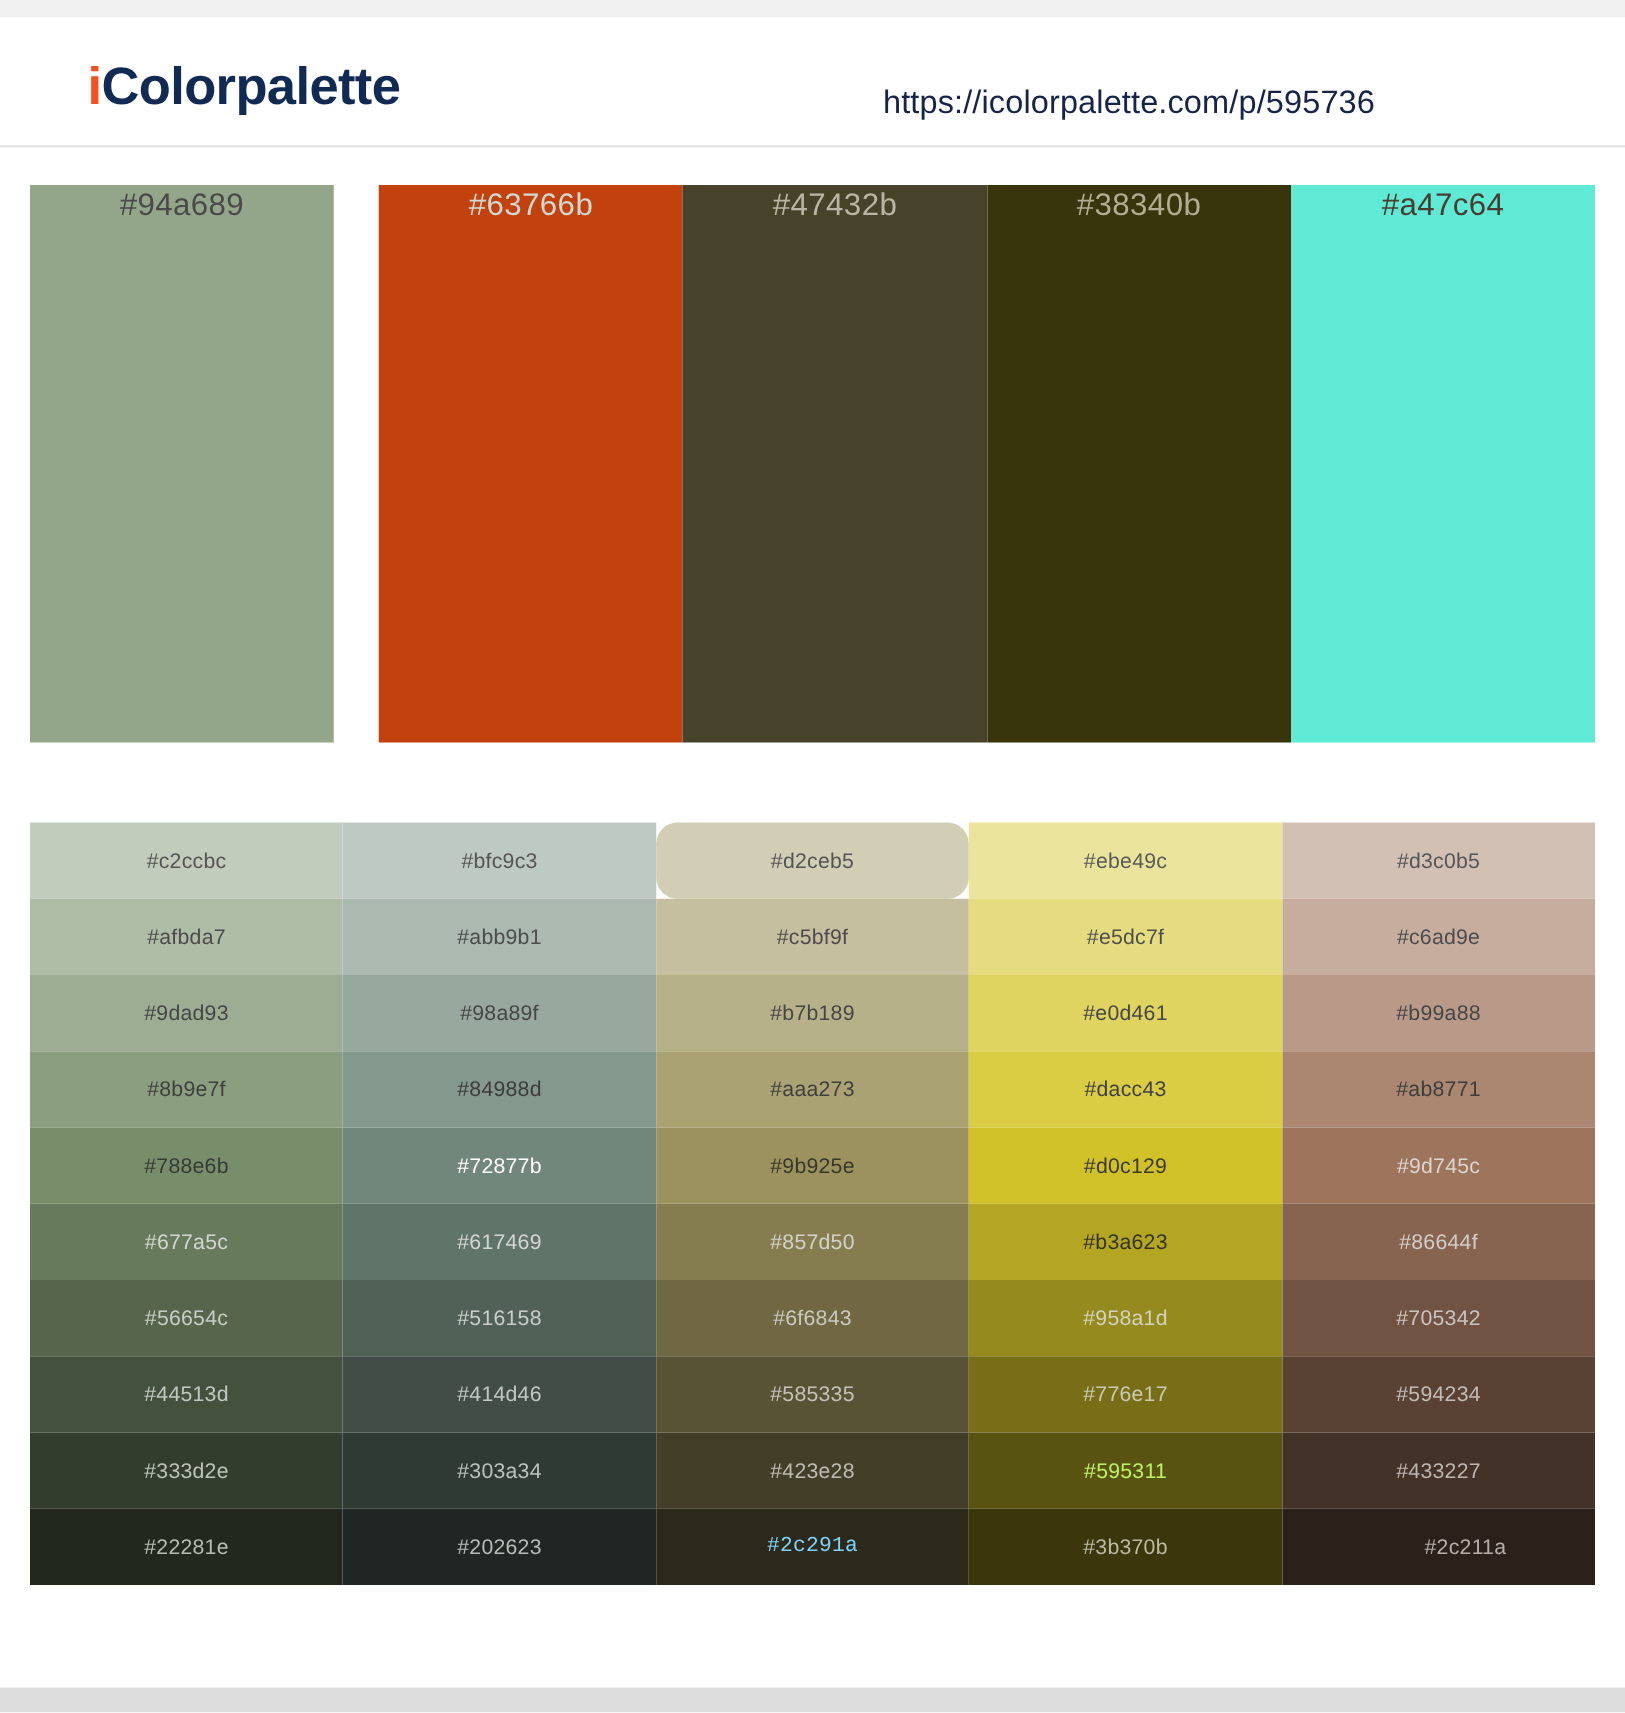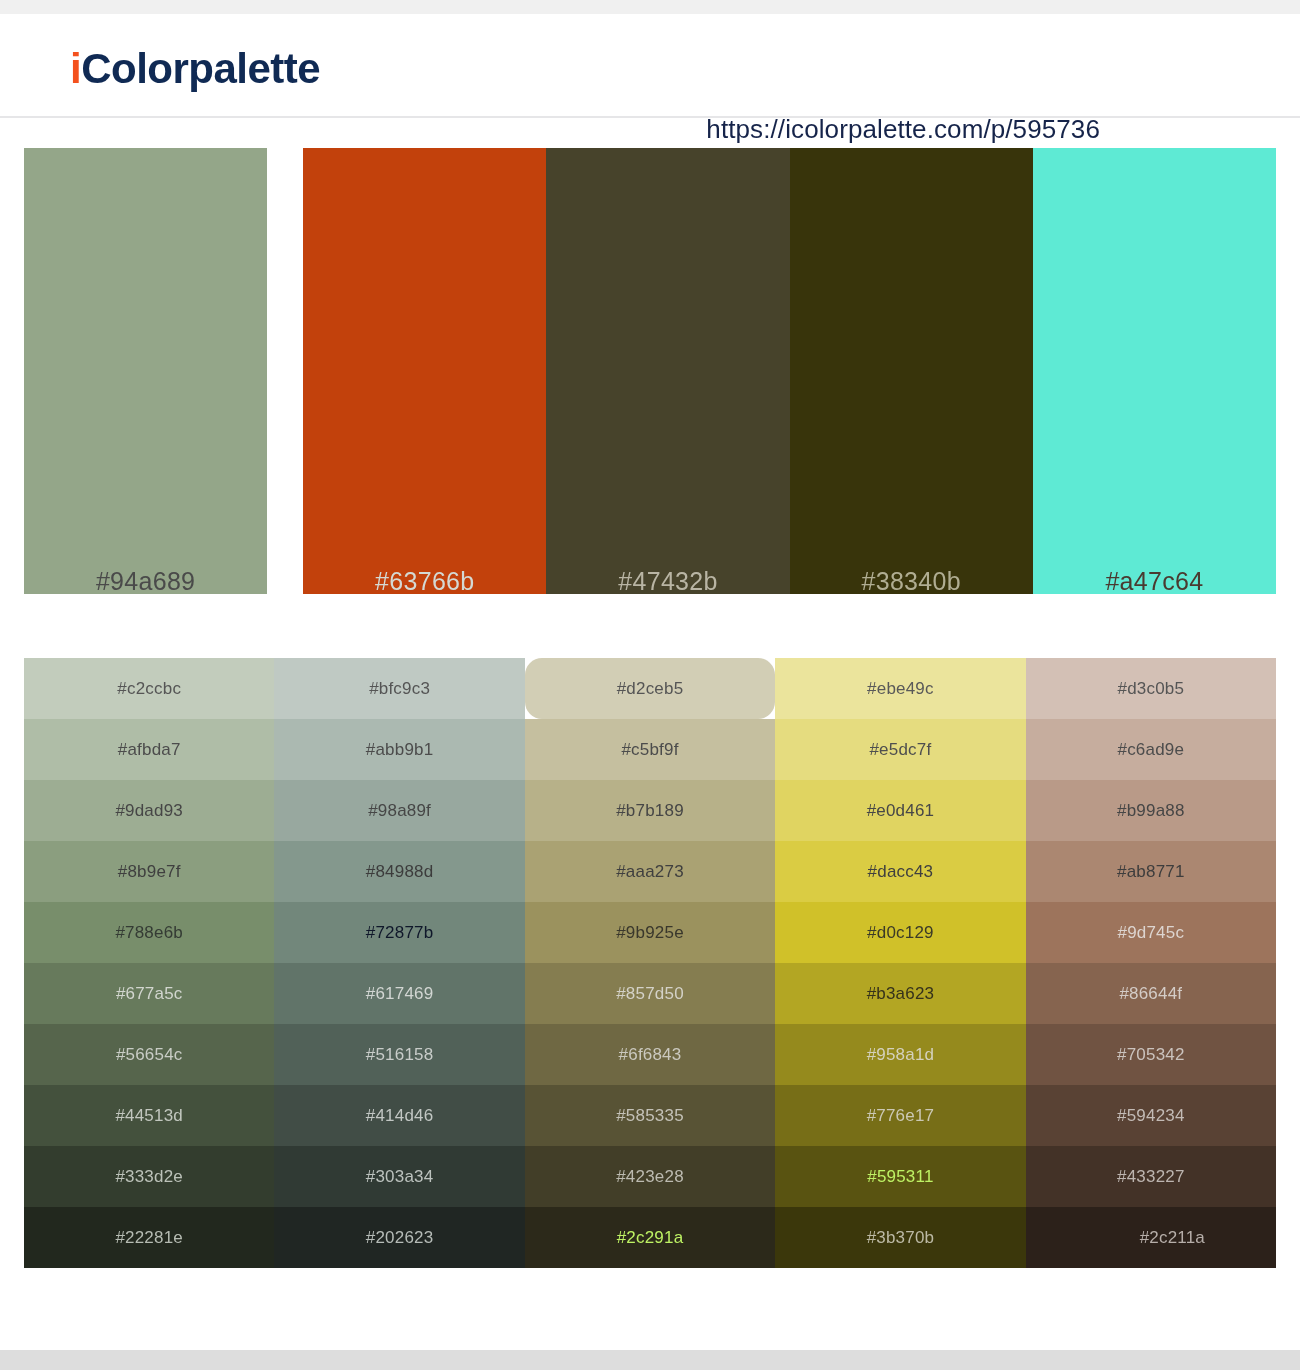--- a/index.html
+++ b/index.html
@@ -34,35 +34,34 @@
   }
   .logo .logo-i { color: #f4511e; }
   .logo .logo-rest { color: #102a54; }
 
   .page-url {
     position: absolute; right: 200px; top: 52px;
     font-size: 26px;
     color: #16244a;
     white-space: nowrap;
     letter-spacing: 0.1px;
-    margin-top: 48px;
   }
 
   
   .main-palette {
     position: absolute;
     left: 24px; top: 148px;
     width: 1252px; height: 446px;
     display: flex;
   }
   .main-swatch {
     flex: 1 1 0;
     position: relative;
     display: flex;
-    align-items: flex-end;
+    align-items: flex-start;
     justify-content: center;
   }
   .main-swatch .hex {
     font-size: 25px;
     letter-spacing: 0.3px;
     position: relative;
     top: 2px;
   }
 
   
@@ -131,38 +130,38 @@
         <div class="shade-cell" style="background: rgb(86, 101, 76); color: rgb(201, 205, 198);">#56654c</div>
         <div class="shade-cell" style="background: rgb(68, 81, 61); color: rgb(194, 199, 191);">#44513d</div>
         <div class="shade-cell" style="background: rgb(51, 61, 46); color: rgb(188, 194, 185);">#333d2e</div>
         <div class="shade-cell" style="background: rgb(34, 40, 30); color: rgb(182, 188, 179);">#22281e</div>
       </div>
       <div class="shade-col">
         <div class="shade-cell" style="background: rgb(191, 201, 195); color: rgb(85, 85, 85);">#bfc9c3</div>
         <div class="shade-cell" style="background: rgb(171, 185, 177); color: rgb(76, 76, 76);">#abb9b1</div>
         <div class="shade-cell" style="background: rgb(152, 168, 159); color: rgb(70, 70, 70);">#98a89f</div>
         <div class="shade-cell" style="background: rgb(132, 152, 141); color: rgb(60, 60, 60);">#84988d</div>
-        <div class="shade-cell" style="background: rgb(114, 135, 123); color: #0f172a;">#72877b</div>
+        <div class="shade-cell" style="background: rgb(114, 135, 123); color: #ffffff;">#72877b</div>
         <div class="shade-cell" style="background: rgb(97, 116, 105); color: rgb(210, 214, 211);">#617469</div>
         <div class="shade-cell" style="background: rgb(81, 97, 88); color: rgb(201, 205, 202);">#516158</div>
         <div class="shade-cell" style="background: rgb(65, 77, 70); color: rgb(194, 199, 196);">#414d46</div>
         <div class="shade-cell" style="background: rgb(48, 58, 52); color: rgb(188, 194, 190);">#303a34</div>
         <div class="shade-cell" style="background: rgb(32, 38, 35); color: rgb(182, 188, 184);">#202623</div>
       </div>
       <div class="shade-col">
         <div class="shade-cell" style="background: rgb(210, 206, 181); color: rgb(85, 85, 85); border-radius: 17px;">#d2ceb5</div>
         <div class="shade-cell" style="background: rgb(197, 191, 159); color: rgb(76, 76, 76);">#c5bf9f</div>
         <div class="shade-cell" style="background: rgb(183, 177, 137); color: rgb(70, 70, 70);">#b7b189</div>
         <div class="shade-cell" style="background: rgb(170, 162, 115); color: rgb(63, 63, 63);">#aaa273</div>
         <div class="shade-cell" style="background: rgb(155, 146, 94); color: rgb(57, 55, 44);">#9b925e</div>
         <div class="shade-cell" style="background: rgb(133, 125, 80); color: rgb(212, 210, 200);">#857d50</div>
         <div class="shade-cell" style="background: rgb(111, 104, 67); color: rgb(203, 201, 191);">#6f6843</div>
         <div class="shade-cell" style="background: rgb(88, 83, 53); color: rgb(196, 194, 184);">#585335</div>
         <div class="shade-cell" style="background: rgb(66, 62, 40); color: rgb(189, 187, 177);">#423e28</div>
-        <div class="shade-cell" style="background: rgb(44, 41, 26); color: #bef264;">#2c291a</div>
+        <div class="shade-cell" style="background: rgb(44, 41, 26); color: #7dd3fc; font-family: Liberation Mono, monospace;">#2c291a</div>
       </div>
       <div class="shade-col">
         <div class="shade-cell" style="background: rgb(235, 228, 156); color: rgb(89, 89, 89);">#ebe49c</div>
         <div class="shade-cell" style="background: rgb(229, 220, 127); color: rgb(79, 79, 79);">#e5dc7f</div>
         <div class="shade-cell" style="background: rgb(224, 212, 97); color: rgb(71, 71, 71);">#e0d461</div>
         <div class="shade-cell" style="background: rgb(218, 204, 67); color: rgb(63, 63, 63);">#dacc43</div>
         <div class="shade-cell" style="background: rgb(208, 193, 41); color: rgb(59, 58, 40);">#d0c129</div>
         <div class="shade-cell" style="background: rgb(179, 166, 35); color: rgb(53, 50, 27);">#b3a623</div>
         <div class="shade-cell" style="background: rgb(149, 138, 29); color: rgb(212, 209, 189);">#958a1d</div>
         <div class="shade-cell" style="background: rgb(119, 110, 23); color: rgb(203, 200, 180);">#776e17</div>

